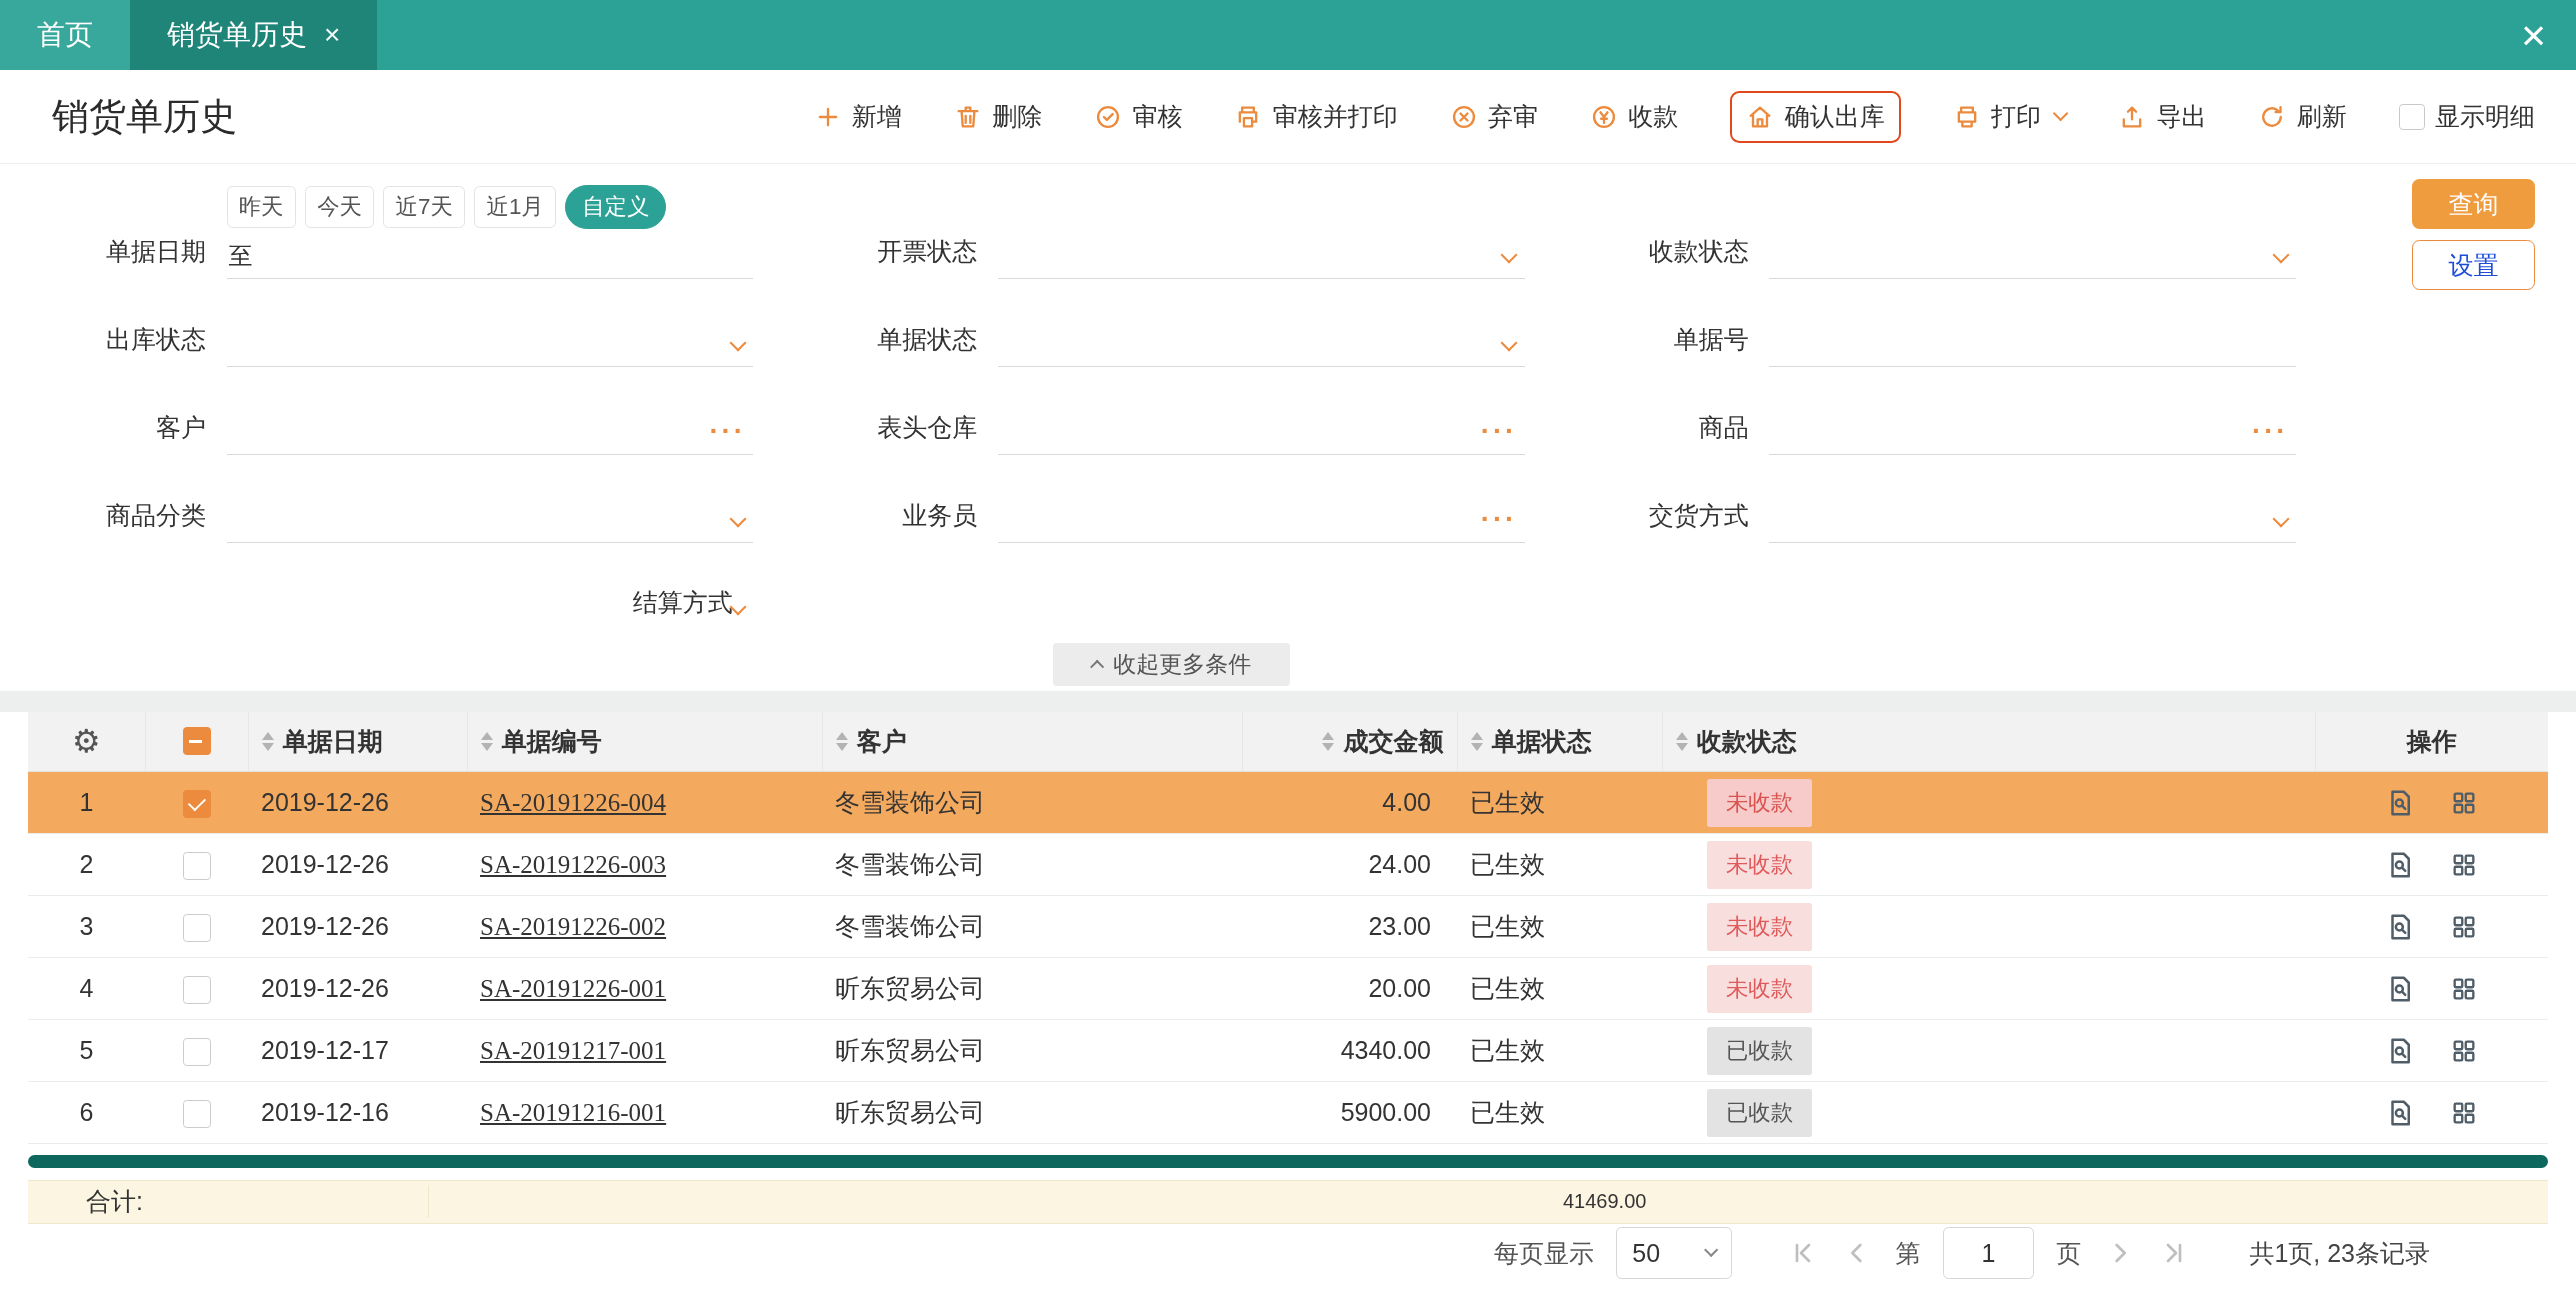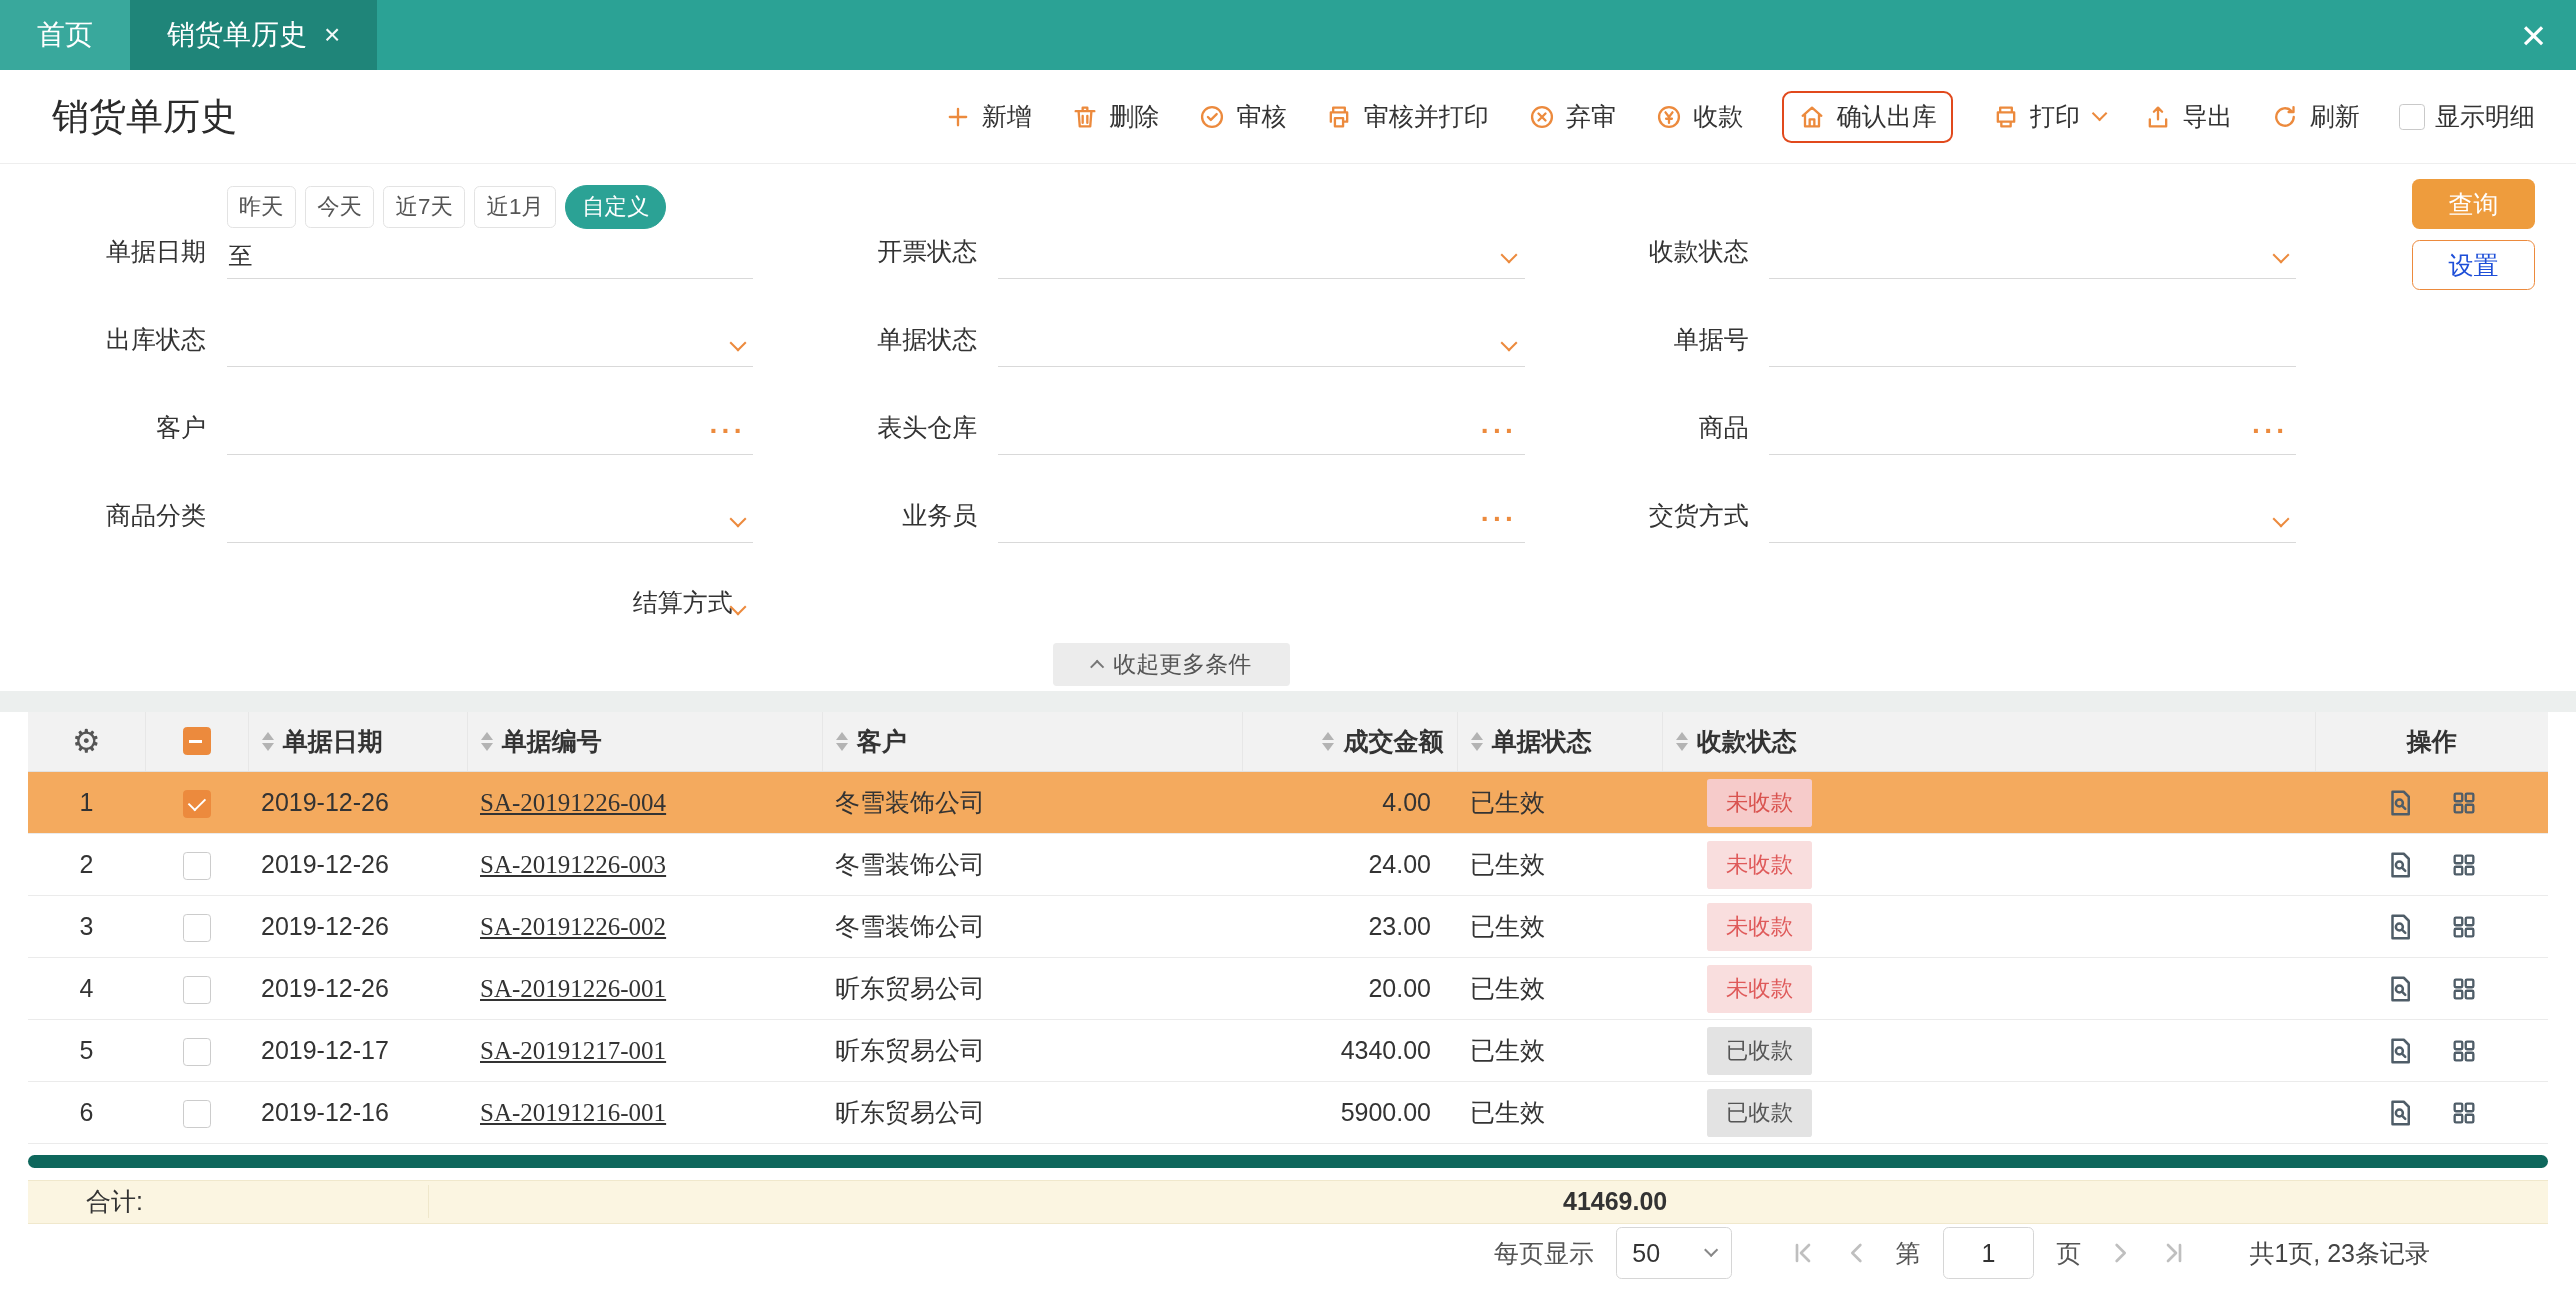--- a/index.html
+++ b/index.html
@@ -11,21 +11,21 @@
   .tab{display:flex;align-items:center;gap:17px;padding:0 37px;color:#fff;font-size:28px;cursor:pointer;}
   .tab-home{background:rgba(255,255,255,0.07);}
   .tab-active{background:#1F8579;}
   .tab-close{font-size:28px;opacity:.95;}
   .tabbar-spacer{flex:1;}
   .close-all{color:#fff;font-size:43px;display:flex;align-items:center;padding:0 30px;cursor:pointer;}
 
   
   .pagehead{height:93px;background:#fff;display:flex;align-items:center;padding:0 41px 0 52px;flex:none;}
   .page-title{font-size:37px;font-weight:500;color:#2b2b2b;}
-  .toolbar{margin-left:auto;display:flex;align-items:center;gap:39px;text-align:right;}
+  .toolbar{margin-left:auto;display:flex;align-items:center;gap:52px;text-align:right;}
   .tb-item{display:flex;align-items:center;gap:10.3px;font-size:25px;color:#333;cursor:pointer;white-space:nowrap;}
   .tb-item.hl{border:2.8px solid #E1491C;border-radius:9.3px;padding:7.5px 14px;}
   .tb-chev{width:11.2px;height:11.2px;border-right:2.8px solid #EC8A3D;border-bottom:2.8px solid #EC8A3D;transform:rotate(45deg);margin:-5.6px 0 0 3.7px;}
   .tb-cb{width:26px;height:26px;border:1.9px solid #c9c9c9;border-radius:3.7px;background:#fff;flex:none;}
 
   
   .filter-card{background:#fff;flex:none;position:relative;padding:13px 280px 5.6px 47px;border-top:0.9px solid #eeeeee;}
   .filter-grid{display:grid;grid-template-columns:1fr 1fr 1fr;column-gap:65px;grid-template-rows:108px 88px 88px 88px 88px;align-items:end;}
   .f-row{display:flex;align-items:flex-end;padding-bottom:5.6px;}
   .f-label{width:159px;flex:none;text-align:right;margin-right:20.5px;font-size:25px;color:#333;padding-bottom:11.2px;white-space:nowrap;}
@@ -73,21 +73,21 @@
   .cb.on::after{content:"";position:absolute;left:8.4px;top:2.8px;width:7.5px;height:14px;border-right:2.8px solid #fff;border-bottom:2.8px solid #fff;transform:rotate(45deg);}
   .cb.ind{background:#EC8A3D;border-color:#EC8A3D;}
   .cb.ind::after{content:"";position:absolute;left:5.6px;top:11.2px;width:13px;height:3.7px;background:#fff;}
   .gear{font-size:32px;color:#555;cursor:pointer;font-family:"DejaVu Sans",sans-serif;line-height:1;}
   .ops{display:flex;align-items:center;justify-content:center;gap:35px;}
   .op-icon{cursor:pointer;display:inline-flex;}
 
   .hscroll{height:13px;background:#0E675C;border-radius:6.5px;margin:11.2px 0;flex:none;cursor:pointer;}
   .total-row{height:44px;background:#FBF5E1;display:flex;align-items:center;flex:none;border:0.9px solid #F0E8CC;border-left:none;border-right:none;}
   .total-label{width:401px;display:flex;align-items:center;padding-left:58px;font-size:25px;border-right:0.9px solid #EFE7CB;}
-  .total-value{display:flex;align-items:center;padding-left:1134px;font-size:25px;font-weight:bold;}
+  .total-value{display:flex;align-items:center;padding-left:1134px;font-size:20px;}
 
   
   .pager{flex:1;display:flex;align-items:center;justify-content:flex-end;gap:22.4px;padding:0 118px 7.5px 0;font-size:25px;color:#555;}
   .select-box{width:116px;height:52px;border:0.9px solid #d6d6d6;border-radius:5.6px;display:flex;align-items:center;justify-content:space-between;padding:0 15px;cursor:pointer;color:#333;background:#fff;}
   .sel-chev{width:10.3px;height:10.3px;border-right:2.8px solid #888;border-bottom:2.8px solid #888;transform:rotate(45deg);margin-top:-5.6px;}
   .pg-ic{display:inline-flex;cursor:pointer;}
   .pg-ic.first{margin-left:32px;}
   .page-input{width:91px;height:52px;border:0.9px solid #d6d6d6;border-radius:5.6px;text-align:center;font-size:25px;color:#333;font-family:inherit;background:#fff;}
   .pg-summary{margin-left:37px;color:#444;}
 </style>

